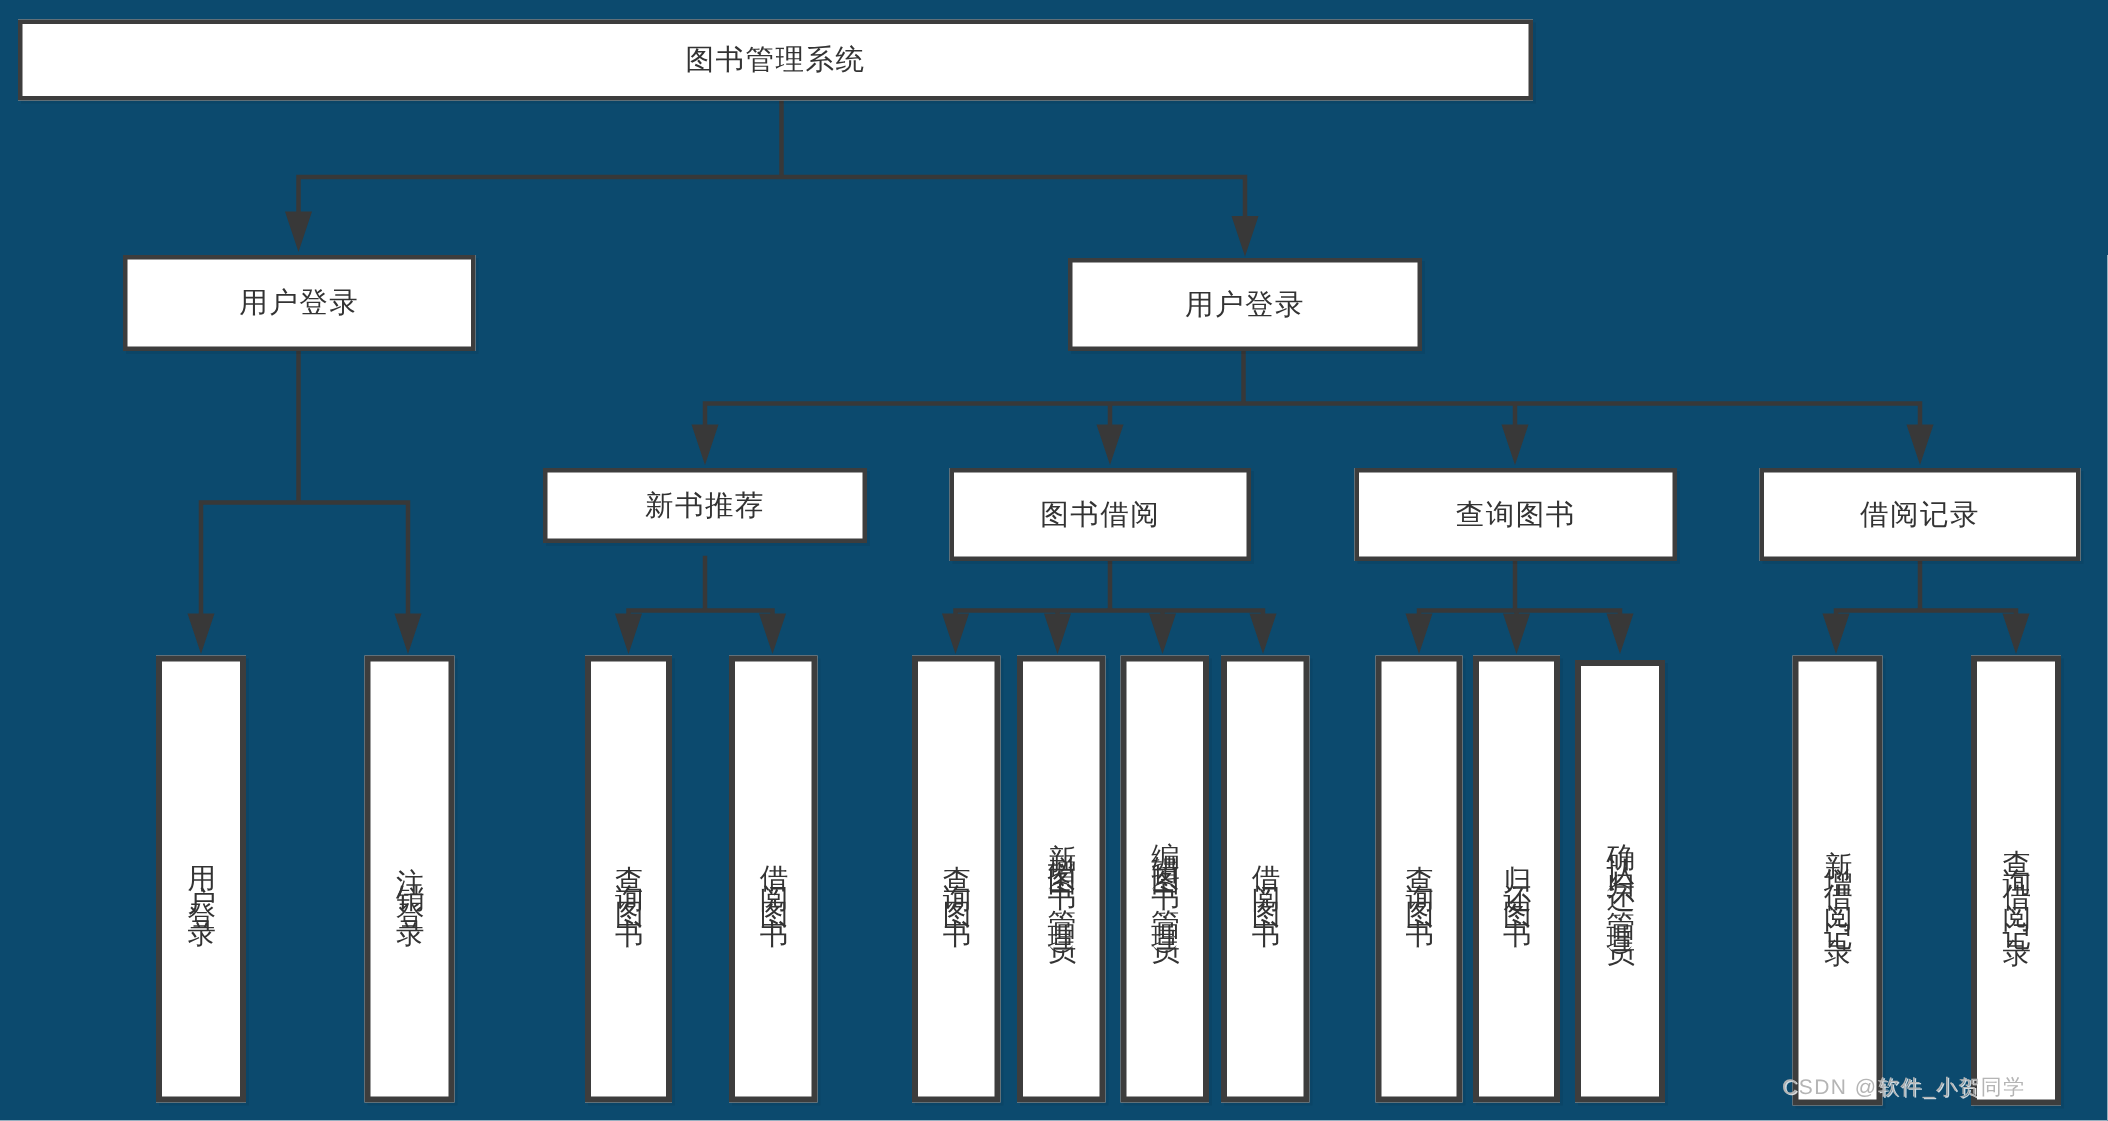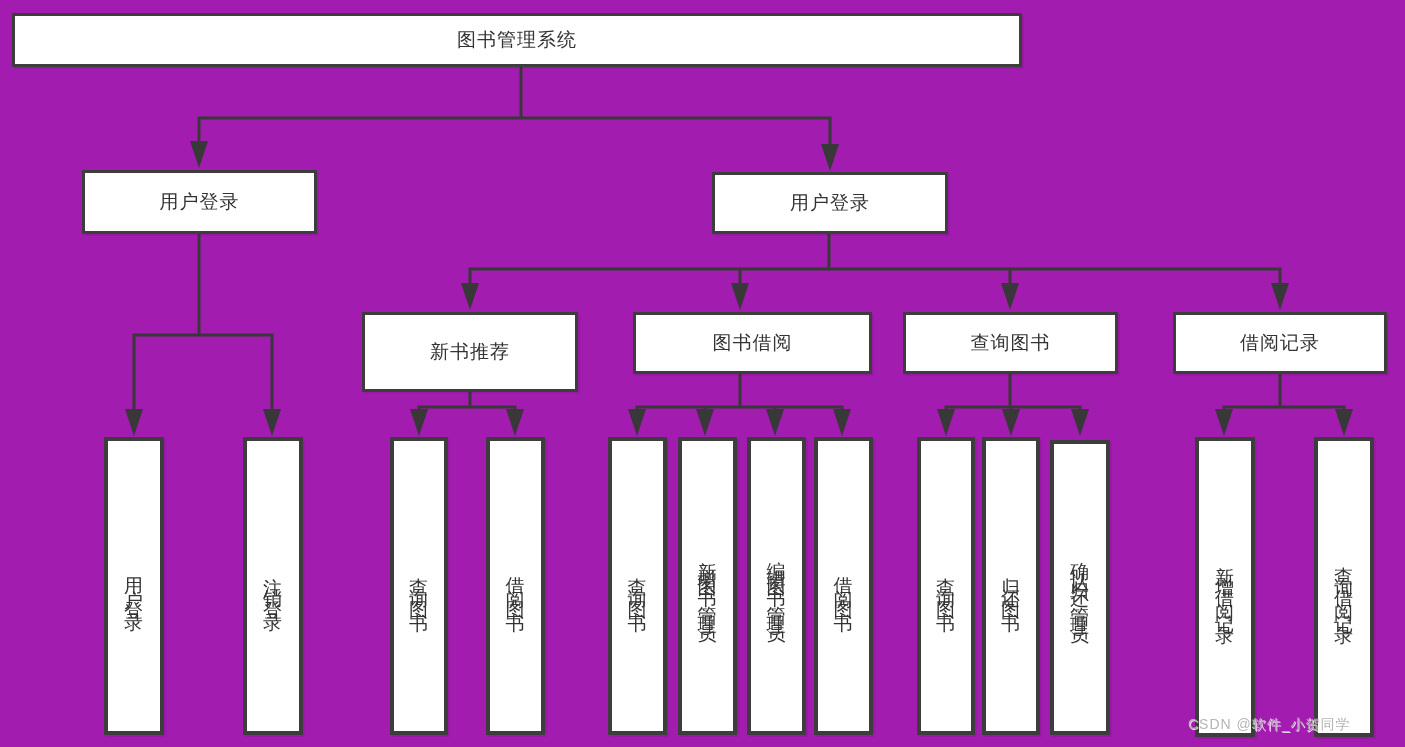--- a/index.html
+++ b/index.html
@@ -1,20 +1,20 @@
 <!DOCTYPE html>
 <html><head>
 <meta charset="utf-8">
 <style>
   html, body { margin: 0; padding: 0; background: #ffffff; }
   .stage {
     position: relative;
     width: 1405px;
     height: 747px;
-    background: #a21caf;
+    background: #0c4a6e;
     font-family: "Liberation Sans", "DejaVu Sans", sans-serif;
     overflow: hidden;
   }
   .wires {
     position: absolute;
     left: 0; top: 0;
     width: 1405px; height: 747px;
     z-index: 1;
   }
   .box {
@@ -97,22 +97,22 @@
       <polygon points="1215,409 1233,409 1224,436"></polygon>
       <polygon points="1335,409 1353,409 1344,436"></polygon>
     </g>
   </svg>
 
   <div class="box" style="left:12px; top:13px; width:1010px; height:54px;">图书管理系统</div>
 
   <div class="box" style="left:82px; top:170px; width:235px; height:64px;">用户登录</div>
   <div class="box" style="left:712px; top:172px; width:236px; height:62px;">用户登录</div>
 
-  <div class="box" style="left:362px; top:312px; width:216px; height:80px;">新书推荐</div>
-  <div class="box" style="left:633px; top:312px; width:239px; height:62px;">图书借阅</div>
+  <div class="box" style="left:362px; top:312px; width:216px; height:50px;">新书推荐</div>
+  <div class="box" style="left:633px; top:312px; width:201px; height:62px;">图书借阅</div>
   <div class="box" style="left:903px; top:312px; width:215px; height:62px;">查询图书</div>
   <div class="box" style="left:1173px; top:312px; width:214px; height:62px;">借阅记录</div>
 
   <div class="box leaf" style="left:104px; top:437px; width:60px; height:298px;">
     <span class="vtext">用户登录</span>
   </div>
   <div class="box leaf" style="left:243px; top:437px; width:60px; height:298px;">
     <span class="vtext">注销登录</span>
   </div>
 

